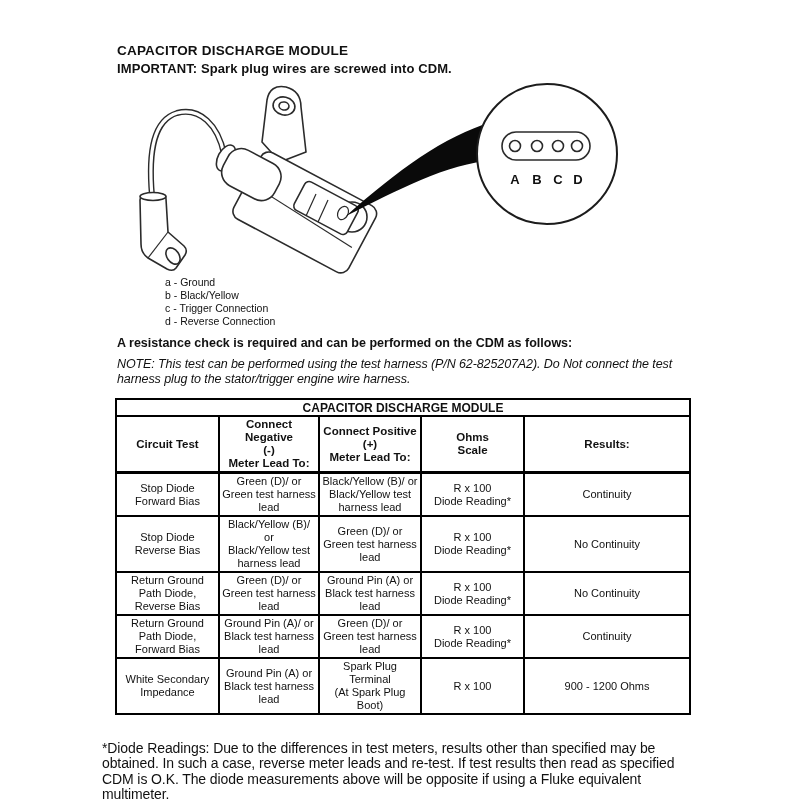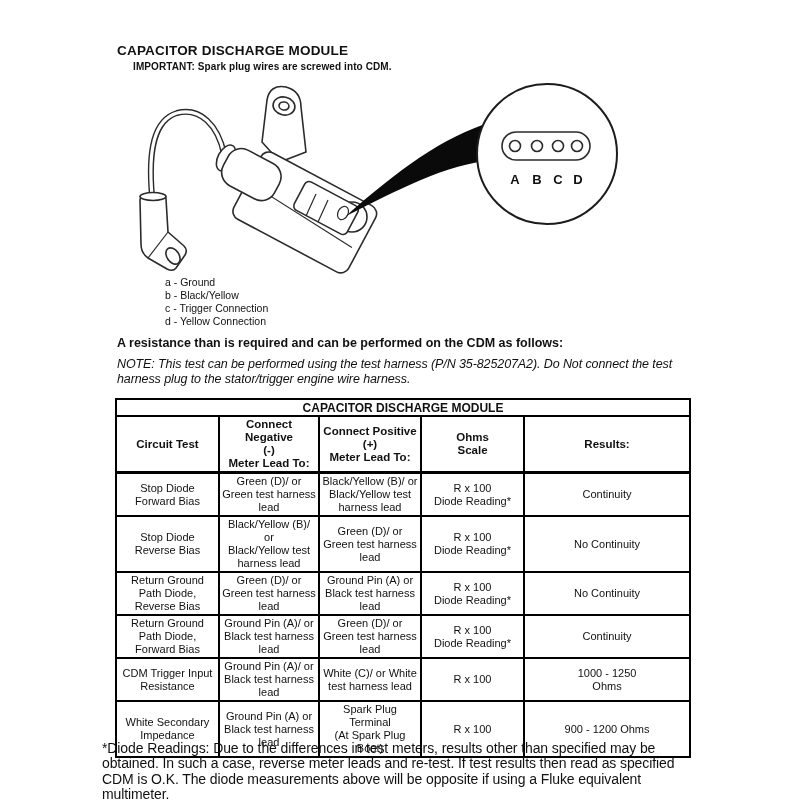--- a/index.html
+++ b/index.html
@@ -7,21 +7,21 @@
     width:800px; height:800px; position:relative; background:#ffffff;
     font-family:"Liberation Sans", sans-serif; color:#111;
     -webkit-font-smoothing:antialiased;
   }
   .abs { position:absolute; }
 
   .doc-title {
     left:117px; top:43px; font-size:13.5px; font-weight:bold; letter-spacing:0.2px;
   }
   .doc-important {
-    left:133px; top:61px; font-size:10px; font-weight:bold; letter-spacing:0.1px;
+    left:117px; top:61px; font-size:13px; font-weight:bold; letter-spacing:0.1px;
   }
 
   .diagram-wrap { left:100px; top:80px; width:620px; height:260px; }
 
   .legend { left:117px; top:276px; font-size:10.5px; line-height:13px;margin-left:48px; }
   .legend-line { white-space:pre; }
 
   .check-line {
     left:117px; top:336px; width:586px; font-size:12.5px; font-weight:bold;
   }
@@ -109,27 +109,27 @@
       <text class="pin-label" x="458" y="104" text-anchor="middle">C</text>
       <text class="pin-label" x="478" y="104" text-anchor="middle">D</text>
     </g>
   </svg>
 </div>
 
 <div class="abs legend">
   <div class="legend-line">a - Ground</div>
   <div class="legend-line">b - Black/Yellow</div>
   <div class="legend-line">c - Trigger Connection</div>
-  <div class="legend-line">d - Yellow Connection</div>
+  <div class="legend-line">d - Reverse Connection</div>
 </div>
 
-<div class="abs check-line">A resistance than is required and can be performed on the CDM as follows:</div>
+<div class="abs check-line">A resistance check is required and can be performed on the CDM as follows:</div>
 
 <div class="abs note-para">
-  <span class="note-label">NOTE:</span><span> This test can be performed using the test harness (P/N 35-825207A2). Do Not connect the test harness plug to the stator/trigger engine wire harness.</span>
+  <span class="note-label">NOTE:</span><span> This test can be performed using the test harness (P/N 62-825207A2). Do Not connect the test harness plug to the stator/trigger engine wire harness.</span>
 </div>
 
 <table class="cdm">
   <colgroup>
     <col style="width:103px">
       <col style="width:100px">
       <col style="width:102px">
       <col style="width:103px">
       <col style="width:166px">
   </colgroup>
@@ -199,32 +199,20 @@
 Black test harness
 lead</td>
         <td>Green (D)/ or
 Green test harness
 lead</td>
         <td>R x 100
 Diode Reading*</td>
         <td>Continuity</td>
       </tr>
       <tr>
-        <td>CDM Trigger Input
-Resistance</td>
-        <td>Ground Pin (A)/ or
-Black test harness
-lead</td>
-        <td>White (C)/ or White
-test harness lead</td>
-        <td>R x 100</td>
-        <td>1000 - 1250
-Ohms</td>
-      </tr>
-      <tr>
         <td>White Secondary
 Impedance</td>
         <td>Ground Pin (A) or
 Black test harness
 lead</td>
         <td>Spark Plug
 Terminal
 (At Spark Plug
 Boot)</td>
         <td>R x 100</td>

